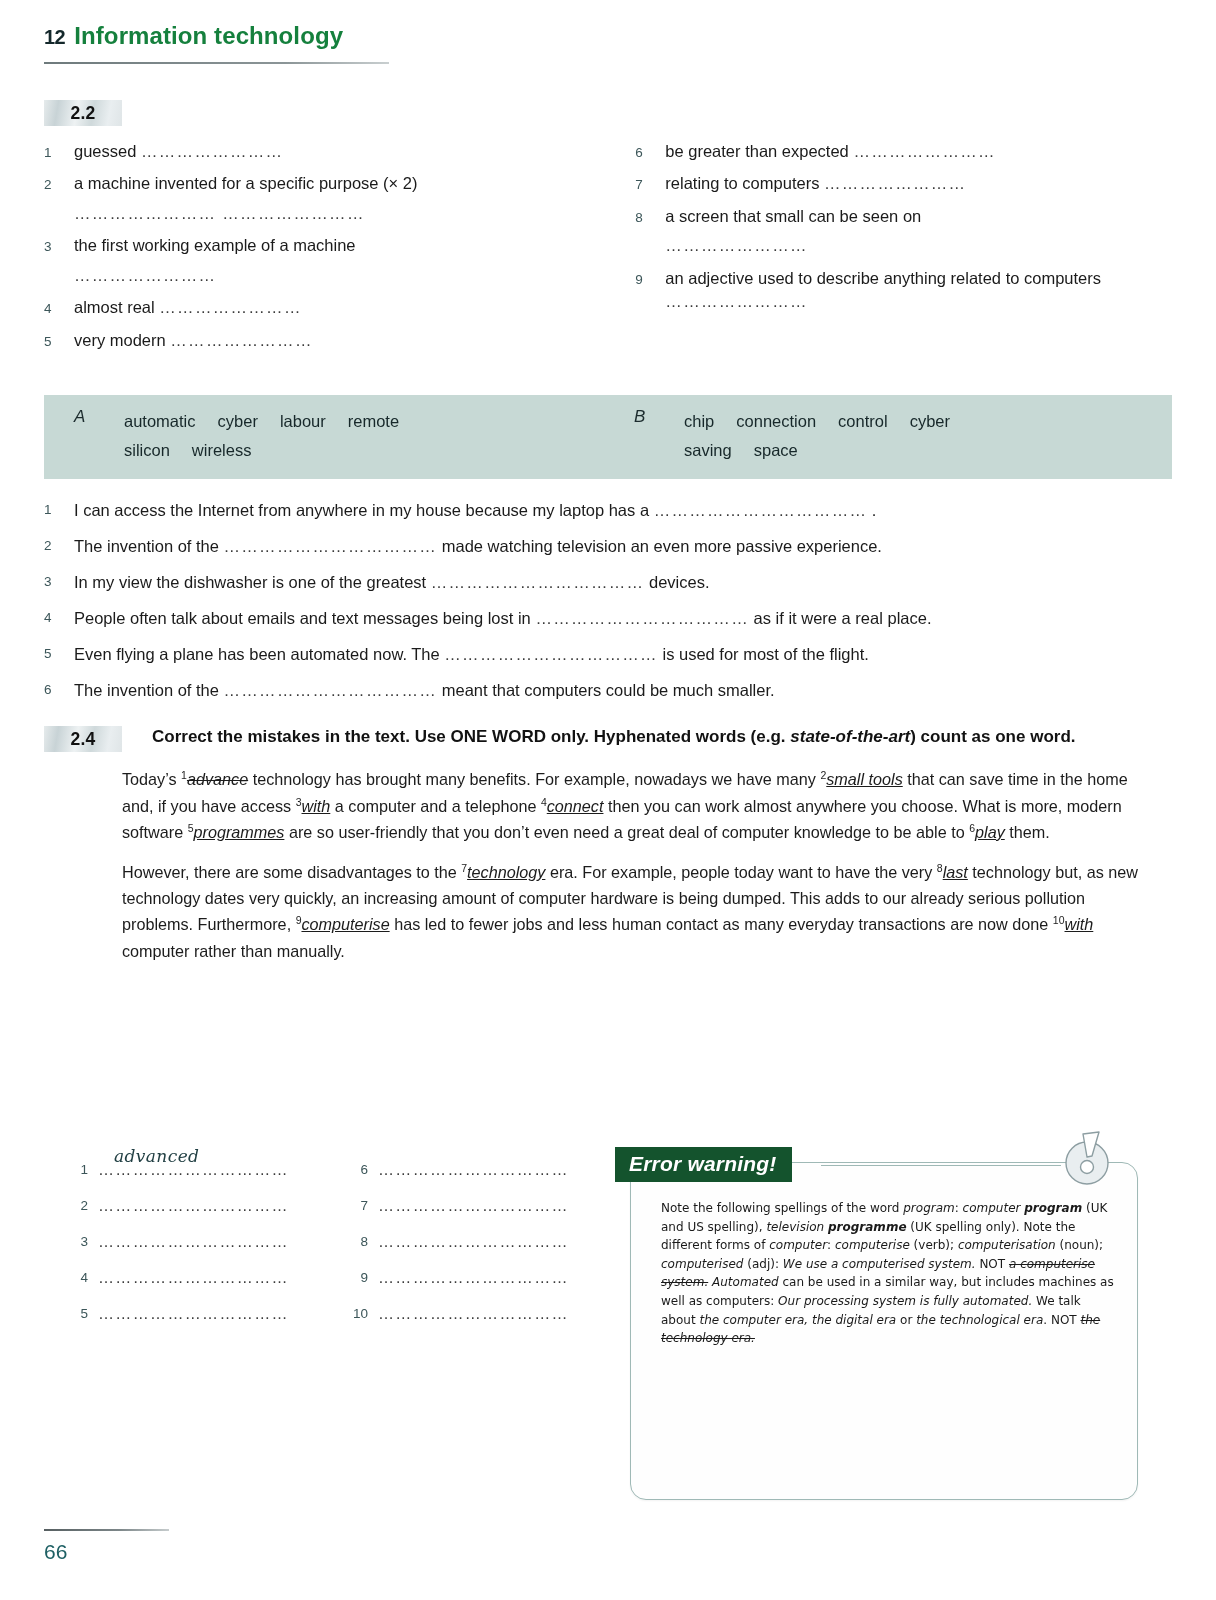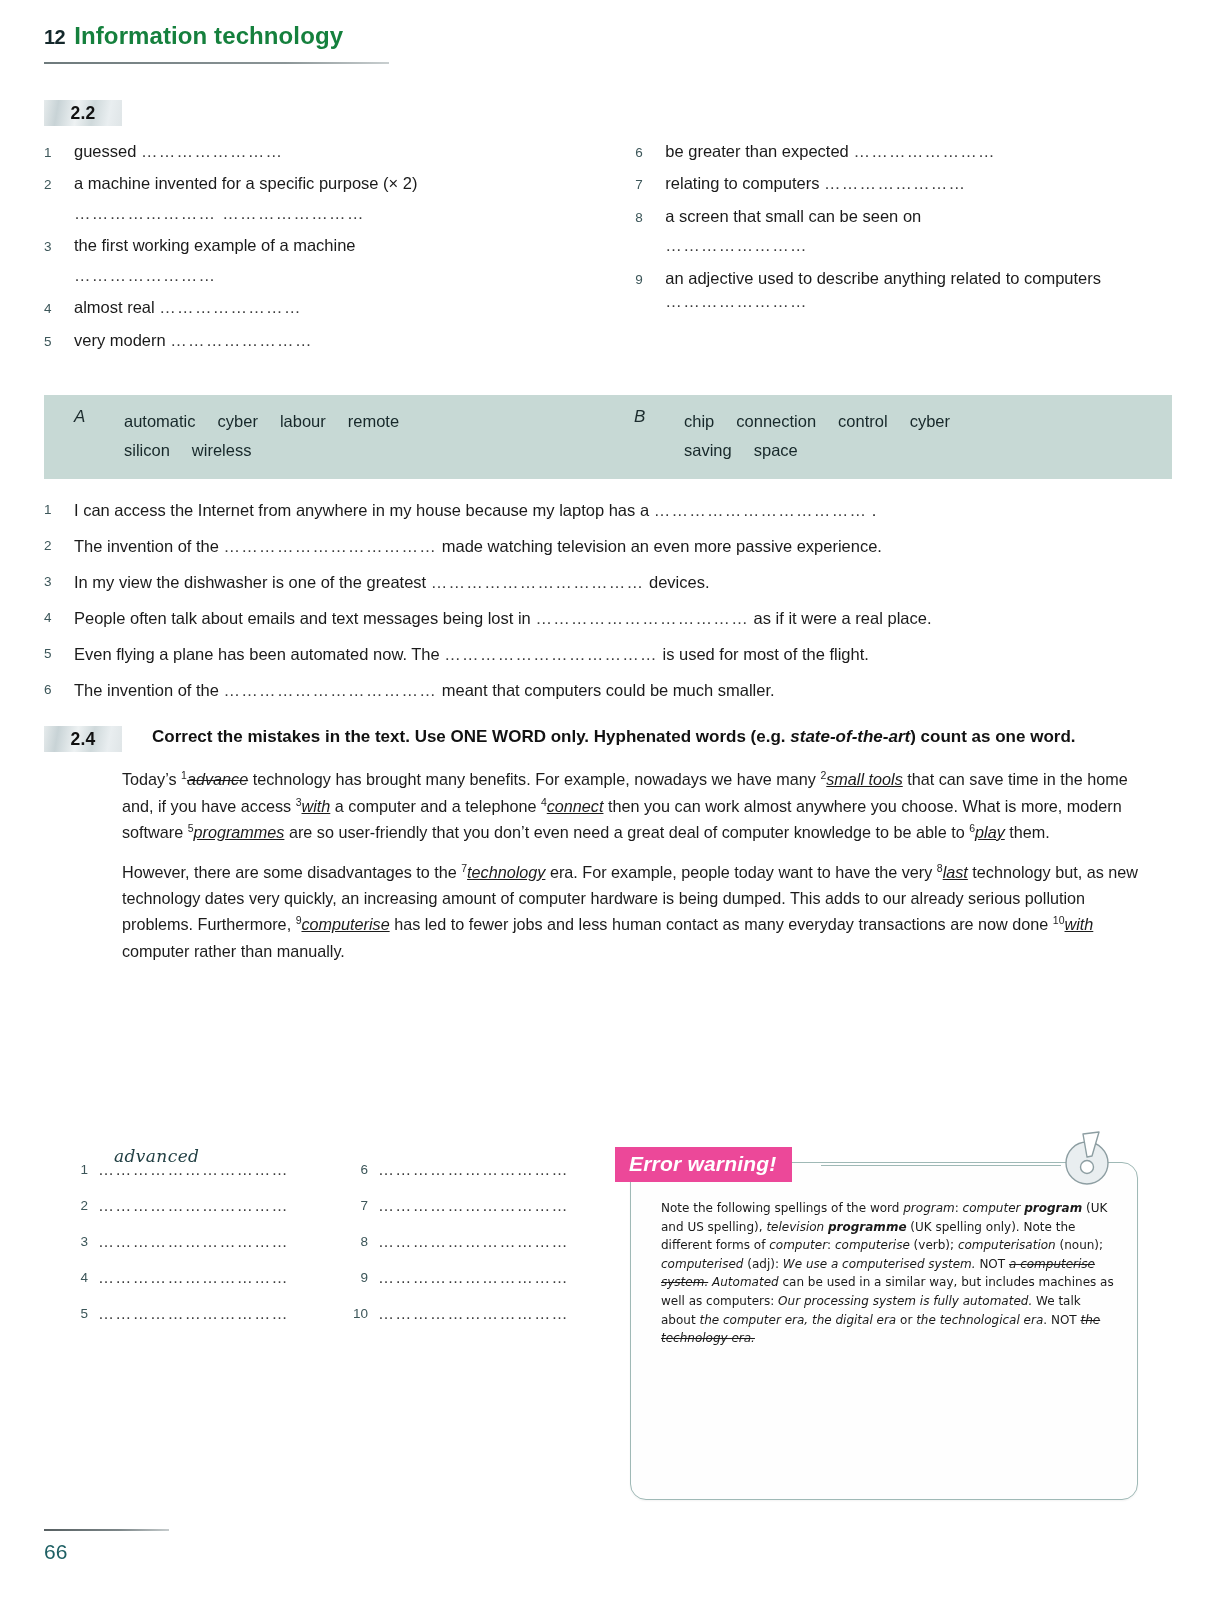--- a/index.html
+++ b/index.html
@@ -210,21 +210,21 @@
     box-sizing: border-box;
     border: 1.6px solid #9fb9b6;
     border-radius: 16px;
     background: #fefefe;
     box-shadow: 0 1px 2px rgba(0,0,0,0.05);
   }
   .warn-banner {
     position: absolute;
     left: -16px;
     top: -16px;
-    background: #ec4899;
+    background: #14532d;
     color: #ffffff;
     font-size: 21px;
     font-style: italic;
     font-weight: bold;
     padding: 5px 16px 6px 14px;
     letter-spacing: 0.2px;
     text-align: center;
   }
   .warn-topline {
     position: absolute;

